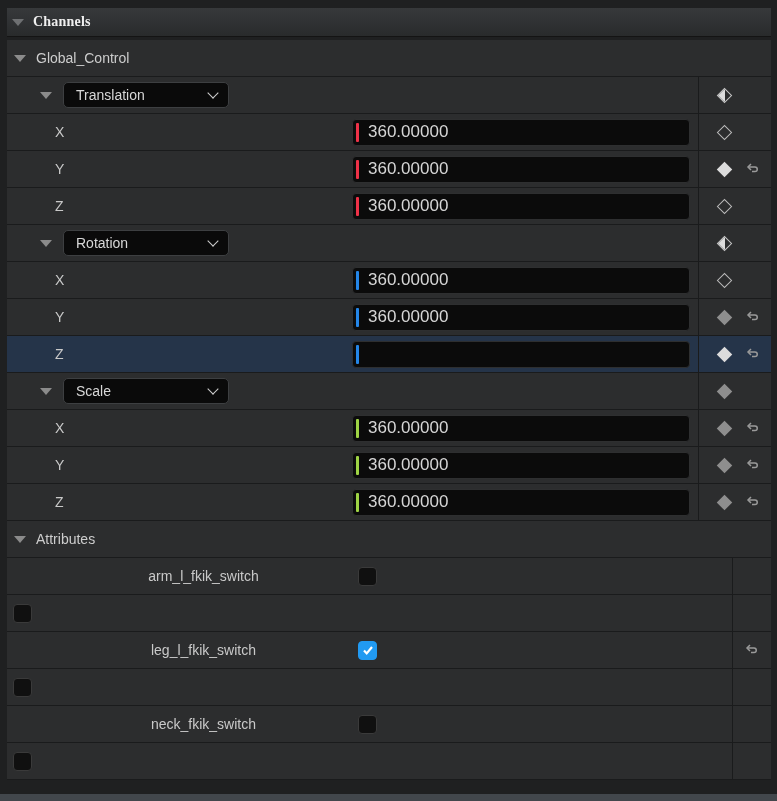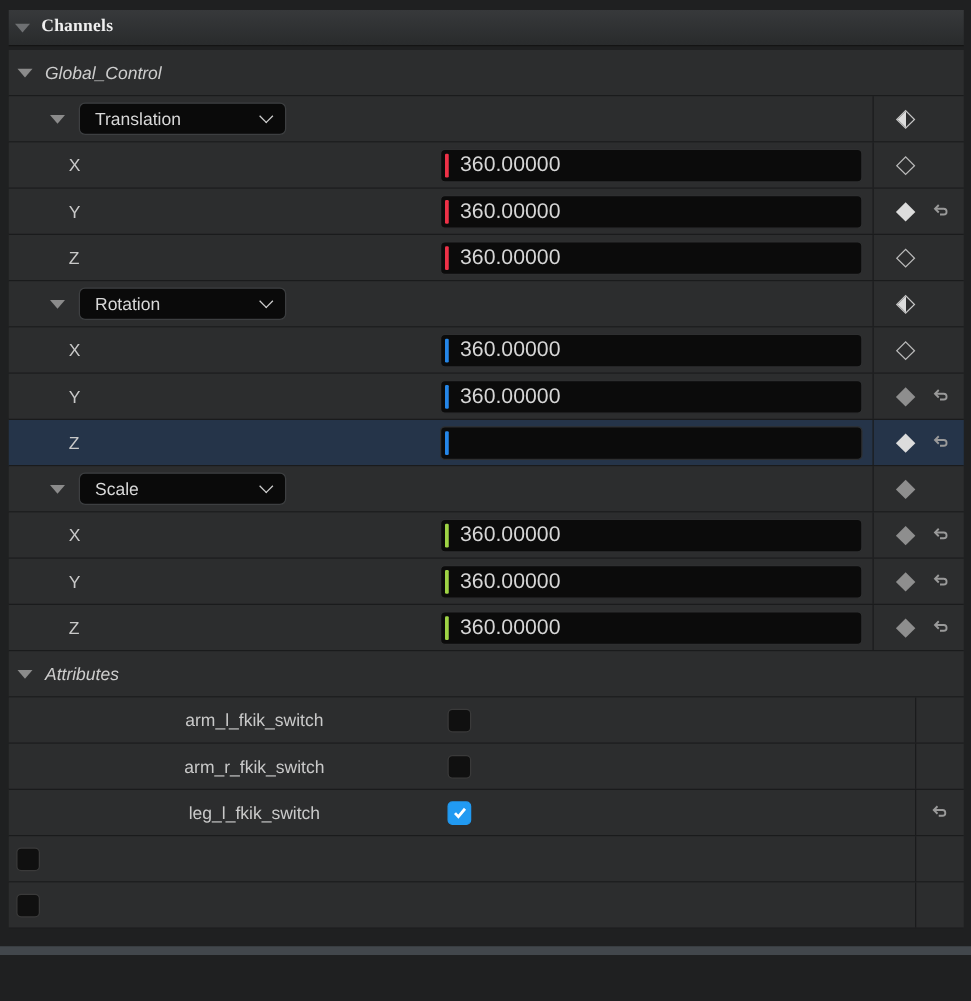--- a/index.html
+++ b/index.html
@@ -8,21 +8,21 @@
   .channels-header{height:29px;margin:0 6px 0 7px;background:linear-gradient(#37393b,#292b2c);
     display:flex;align-items:center;padding-left:5px;border-bottom:1px solid #141414;box-sizing:border-box;font-family:Liberation Serif, serif;}
   .channels-header .title{color:#efefef;font-weight:bold;font-size:14px;margin-left:9px;letter-spacing:.2px;}
   .header-gap{height:3px;}
   .rows{margin:0 6px 0 7px;}
   .row{height:37px;box-sizing:border-box;background:#2c2d2e;border-bottom:1px solid #1a1b1c;
     display:flex;align-items:center;position:relative;}
   .row.on{background:#253449;}
   .tri{width:0;height:0;border-left:6px solid transparent;border-right:6px solid transparent;border-top:7px solid #8b8b8b;flex:none;}
   .tri.dim{border-top-color:#6e7072;}
-  .group-row{padding-left:7px;font-style:italic;}
+  .group-row{padding-left:7px;}
   .group-row .group-label{color:#cdcdcd;font-size:14px;margin-left:10px;}
   .sec-tri-area{width:56px;display:flex;align-items:center;padding-left:33px;box-sizing:border-box;flex:none;}
   .combo{width:166px;height:26px;box-sizing:border-box;background:#0a0a0a;border:1px solid #3d3f41;border-radius:5px;
     display:flex;align-items:center;justify-content:space-between;padding:0 11px 0 12px;color:#d8d8d8;font-size:14px;flex:none;}
   .chev{width:7px;height:7px;border-right:1.6px solid #cfcfcf;border-bottom:1.6px solid #cfcfcf;transform:rotate(45deg);margin-top:-4px;flex:none;}
   .flex-spacer{flex:1;}
   .axis-label{width:345px;padding-left:48px;box-sizing:border-box;color:#c9c9c9;font-size:14px;flex:none;}
   .field{width:338px;height:27px;box-sizing:border-box;background:#0b0b0b;border:1px solid #2e2f30;border-radius:4px;
     display:flex;align-items:center;padding-left:3px;flex:none;}
   .bar{width:3px;height:19px;border-radius:1px;background:#888;flex:none;}
@@ -275,21 +275,20 @@
         <span class="undo">
           <svg width="16" height="12" viewBox="0 0 16 12">
               <path d="M3.5 4 H10 C13 4 13 8.6 10 8.6 H7" fill="none" stroke="#9a9a9a" stroke-width="1.5"></path>
               <path d="M6 1 L3 4 L6 7" fill="none" stroke="#9a9a9a" stroke-width="1.5"></path>
             </svg>
         </span>
       </div>
     </div>
 
     <div class="row">
-      <div class="attr-label">arm_r_fkik_switch</div>
       <span class="checkbox">
         
       </span>
       <div class="flex-spacer"></div>
       <div class="attr-right">
         <span class="undo">
           <svg width="16" height="12" viewBox="0 0 16 12">
               <path d="M3.5 4 H10 C13 4 13 8.6 10 8.6 H7" fill="none" stroke="#9a9a9a" stroke-width="1.5"></path>
               <path d="M6 1 L3 4 L6 7" fill="none" stroke="#9a9a9a" stroke-width="1.5"></path>
             </svg>
@@ -323,20 +322,35 @@
       <div class="attr-right">
         <span class="undo">
           <svg width="16" height="12" viewBox="0 0 16 12">
               <path d="M3.5 4 H10 C13 4 13 8.6 10 8.6 H7" fill="none" stroke="#9a9a9a" stroke-width="1.5"></path>
               <path d="M6 1 L3 4 L6 7" fill="none" stroke="#9a9a9a" stroke-width="1.5"></path>
             </svg>
         </span>
       </div>
     </div>
 
+    <div class="row">
+      <div class="attr-label">neck_fkik_switch</div>
+      <span class="checkbox">
+        
+      </span>
+      <div class="flex-spacer"></div>
+      <div class="attr-right">
+        <span class="undo">
+          <svg width="16" height="12" viewBox="0 0 16 12">
+              <path d="M3.5 4 H10 C13 4 13 8.6 10 8.6 H7" fill="none" stroke="#9a9a9a" stroke-width="1.5"></path>
+              <path d="M6 1 L3 4 L6 7" fill="none" stroke="#9a9a9a" stroke-width="1.5"></path>
+            </svg>
+        </span>
+      </div>
+    </div>
 
     <div class="row">
       <span class="checkbox">
         
       </span>
       <div class="flex-spacer"></div>
       <div class="attr-right">
         <span class="undo">
           <svg width="16" height="12" viewBox="0 0 16 12">
               <path d="M3.5 4 H10 C13 4 13 8.6 10 8.6 H7" fill="none" stroke="#9a9a9a" stroke-width="1.5"></path>

